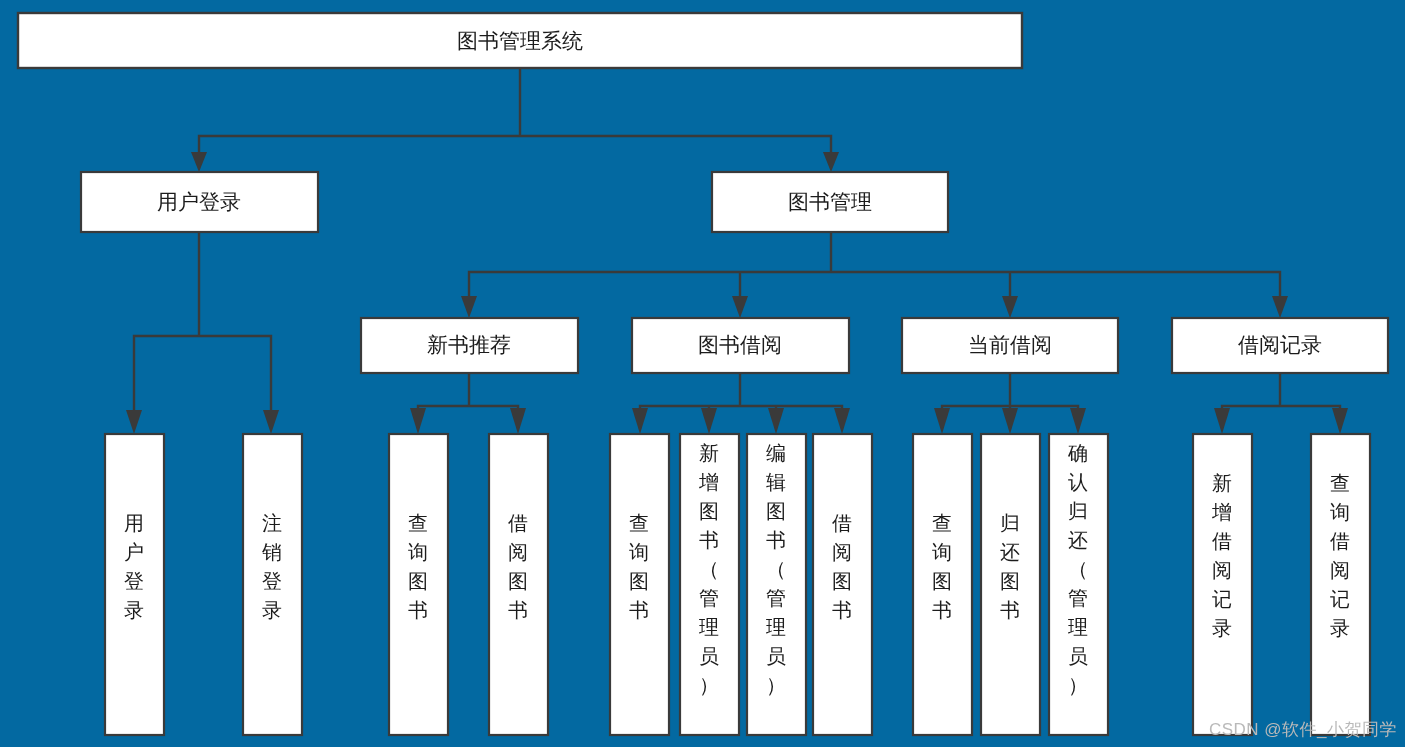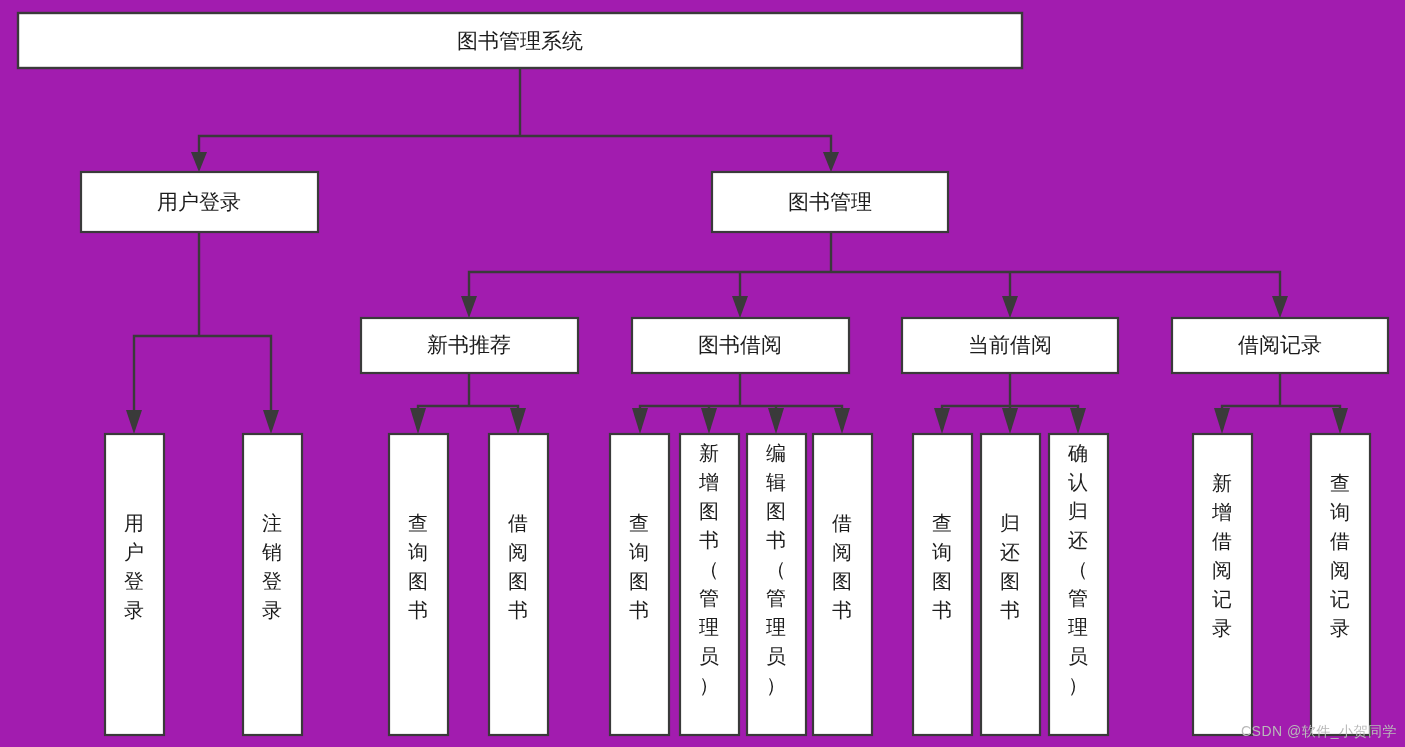--- a/index.html
+++ b/index.html
@@ -8,21 +8,21 @@
     padding: 0;
     background: #ffffff;
   }
   body {
     font-family: "Liberation Sans", "DejaVu Sans", sans-serif;
   }
   #diagram-root {
     position: relative;
     width: 1405px;
     height: 747px;
-    background: #a21caf;
+    background: #0369a1;
     overflow: hidden;
   }
   svg.diagram-canvas {
     position: absolute;
     left: 0;
     top: 0;
     width: 1405px;
     height: 747px;
   }
   .node-box {
@@ -55,21 +55,21 @@
     font-family: "Liberation Sans", "DejaVu Sans", sans-serif;
     font-size: 20px;
     fill: #1c1c1c;
     text-anchor: middle;
   }
   .watermark-text {
     position: absolute;
     right: 8px;
     bottom: 6px;
     font-family: "Liberation Sans", "DejaVu Sans", sans-serif;
-    font-size: 14px;
+    font-size: 17px;
     color: #b9b9b9;
     letter-spacing: 0.5px;
     white-space: nowrap;
     user-select: none;
   }
 </style>
 </head>
 <body>
 
 <div id="diagram-root">

